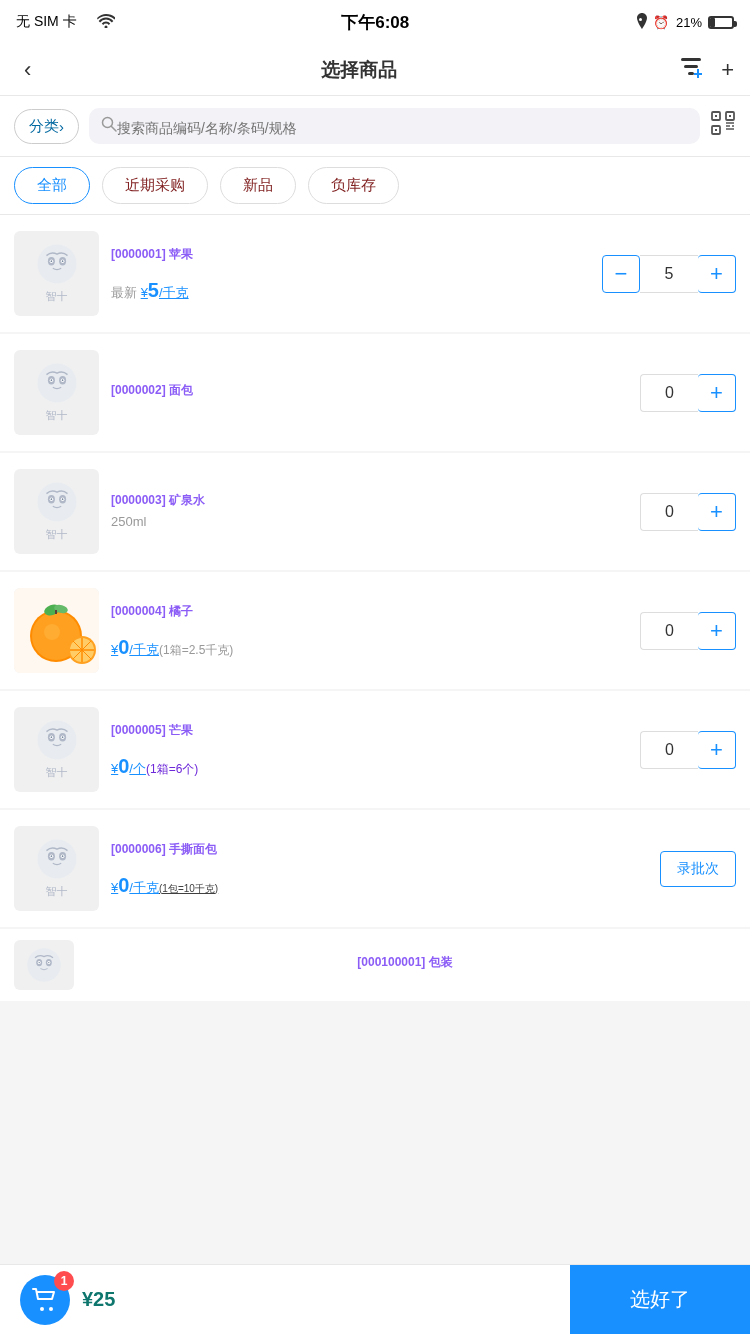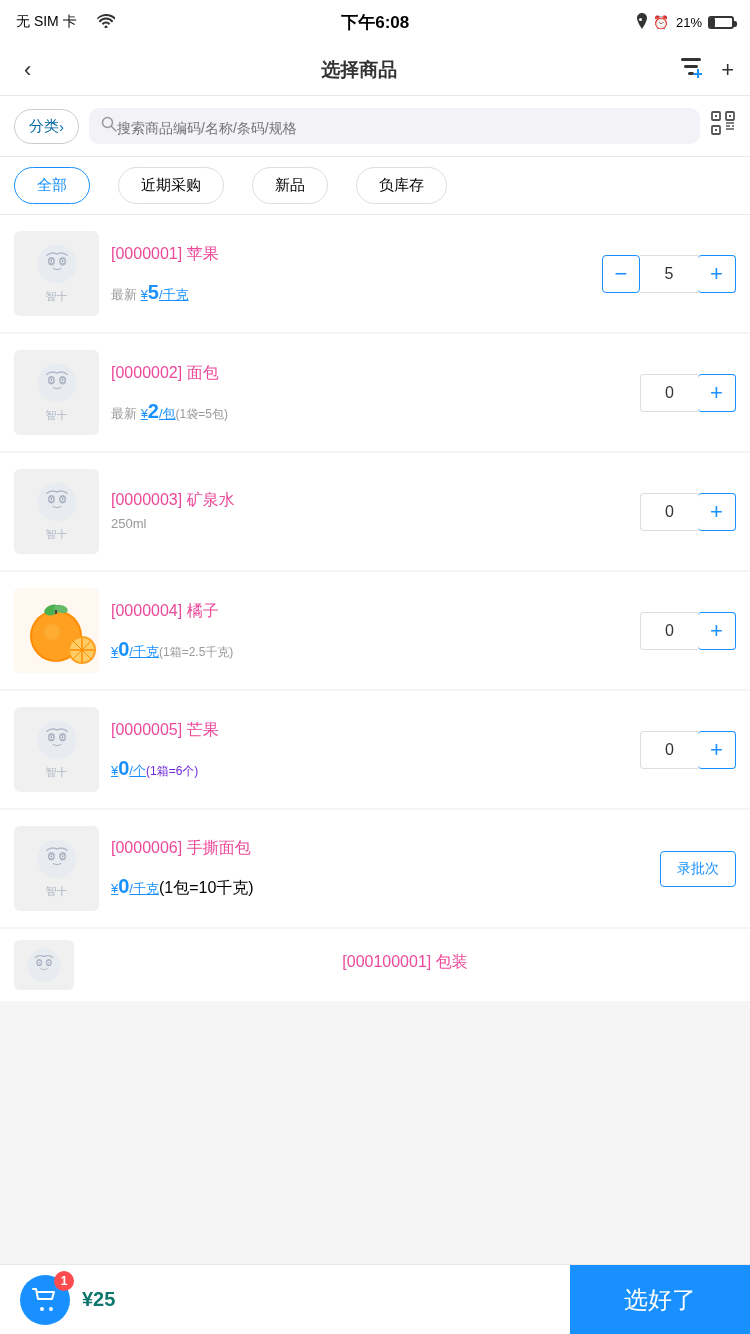--- a/index.html
+++ b/index.html
@@ -73,26 +73,26 @@
       flex: 1; border: none; background: transparent;
       font-size: 14px; color: #333; outline: none;
     }
     .scan-icon { font-size: 22px; color: #666; cursor: pointer; }
 
     
     .tabs-bar {
       background: #fff;
       display: flex;
       padding: 10px 14px;
-      gap: 28px;
+      gap: 12px;
       border-bottom: 1px solid #e8e8e8;
     }
     .tab-btn {
       padding: 8px 22px; border-radius: 20px; font-size: 15px;
-      border: 1px solid #ddd; background: #fff; color: #000000; cursor: pointer;
+      border: 1px solid #ddd; background: #fff; color: #7f1d1d; cursor: pointer;
     }
     .tab-btn.active {
       border-color: #1890ff; color: #1890ff; background: #fff;
     }
 
     
     .product-list {
       background: #f5f5f5;
     }
     .product-item {
@@ -114,21 +114,21 @@
       display: flex; flex-direction: column; align-items: center; justify-content: center;
       color: #b0b8c8; font-size: 11px; gap: 4px; border-radius: 6px; flex-shrink: 0;
     }
     .owl-icon {
       width: 42px; height: 42px;
     }
     .product-info {
       flex: 1; padding: 0 12px;
     }
     .product-name {
-      font-size: 16px; color: #ec4899; font-weight: 400; margin-bottom: 5px;
+      font-size: 12px; color: #8b5cf6; font-weight: 700; margin-bottom: 5px;
     }
     .product-spec {
       font-size: 13px; color: #999; margin-bottom: 3px;
     }
     .product-price {
       font-size: 14px; color: #666; margin-top: 16px;
     }
     .price-unit { font-size: 13px; color: #1890ff; text-decoration: underline; }
     .price-num { font-size: 20px; color: #1890ff; font-weight: 600; }
     .price-latest { font-size: 13px; color: #999; }
@@ -172,21 +172,21 @@
       cursor: pointer;
     }
     .cart-badge {
       position: absolute; top: -4px; right: -4px;
       background: #ff4d4f; color: #fff; font-size: 12px;
       border-radius: 50%; width: 20px; height: 20px;
       display: flex; align-items: center; justify-content: center; font-weight: 600;
     }
     .cart-total { font-size: 20px; color: #0f766e; font-weight: 600; }
     .confirm-btn {
-      background: #1890ff; color: #fff; font-size: 24px;
+      background: #1890ff; color: #fff; font-size: 20px;
       padding: 11px 40px; height: 100%; border: none;
       cursor: pointer; min-width: 180px;
       display: flex; align-items: center; justify-content: center;
     }
 
     
     .partial-item {
       background: #fff;
       display: flex;
       align-items: center;
@@ -319,24 +319,20 @@
         <circle cx="38" cy="26" r="2.5" fill="#fff"></circle>
         <circle cx="22" cy="26" r="1.2" fill="#7a8a9e"></circle>
         <circle cx="38" cy="26" r="1.2" fill="#7a8a9e"></circle>
         <path d="M24 36 Q30 40 36 36" stroke="#b0b8c8" stroke-width="1.5" fill="none"></path>
         <path d="M15 18 Q22 12 30 16 Q38 12 45 18" stroke="#b0b8c8" stroke-width="2" fill="none"></path>
       </svg>
       <span style="color:#b0b8c8;font-size:11px;">智十</span>
     </div>
     <div class="product-info">
       <div class="product-name">[0000002] 面包</div>
-      <div class="product-price">
-        <span class="price-latest">最新 </span>
-        <span class="price-unit">¥</span><span class="price-num">2</span><span class="price-unit">/包</span><span style="font-size:12px;color:#999;">(1袋=5包)</span>
-      </div>
     </div>
     <div class="qty-control">
       <input class="qty-input" type="text" value="0" style="border-left: 1px solid rgb(221, 221, 221); border-radius: 4px 0px 0px 4px;">
       <button class="qty-btn" style="border-left:none;">+</button>
     </div>
   </div>
 
   <div class="product-item">
     <div class="owl-placeholder">
       <svg class="owl-icon" viewBox="0 0 60 60" fill="none">
@@ -435,21 +431,21 @@
         <circle cx="22" cy="26" r="1.2" fill="#7a8a9e"></circle>
         <circle cx="38" cy="26" r="1.2" fill="#7a8a9e"></circle>
         <path d="M24 36 Q30 40 36 36" stroke="#b0b8c8" stroke-width="1.5" fill="none"></path>
         <path d="M15 18 Q22 12 30 16 Q38 12 45 18" stroke="#b0b8c8" stroke-width="2" fill="none"></path>
       </svg>
       <span style="color:#b0b8c8;font-size:11px;">智十</span>
     </div>
     <div class="product-info">
       <div class="product-name">[0000006] 手撕面包</div>
       <div class="product-price">
-        <span class="price-unit">¥</span><span class="price-num">0</span><span class="price-unit">/千克</span><span style="font-size:16px;color:#000000;">(1包=10千克)</span>
+        <span class="price-unit">¥</span><span class="price-num">0</span><span class="price-unit">/千克</span><span style="font-size:10px;color:#404040;text-decoration:underline;">(1包=10千克)</span>
       </div>
     </div>
     <button class="batch-btn">录批次</button>
   </div>
 
   <div class="partial-item">
     <div class="owl-placeholder" style="min-height:50px;height:50px;width:60px;">
       <svg width="36" height="36" viewBox="0 0 60 60" fill="none">
         <circle cx="30" cy="30" r="28" fill="#e8ecf0"></circle>
         <ellipse cx="22" cy="26" rx="5" ry="6" fill="#b0b8c8"></ellipse>

